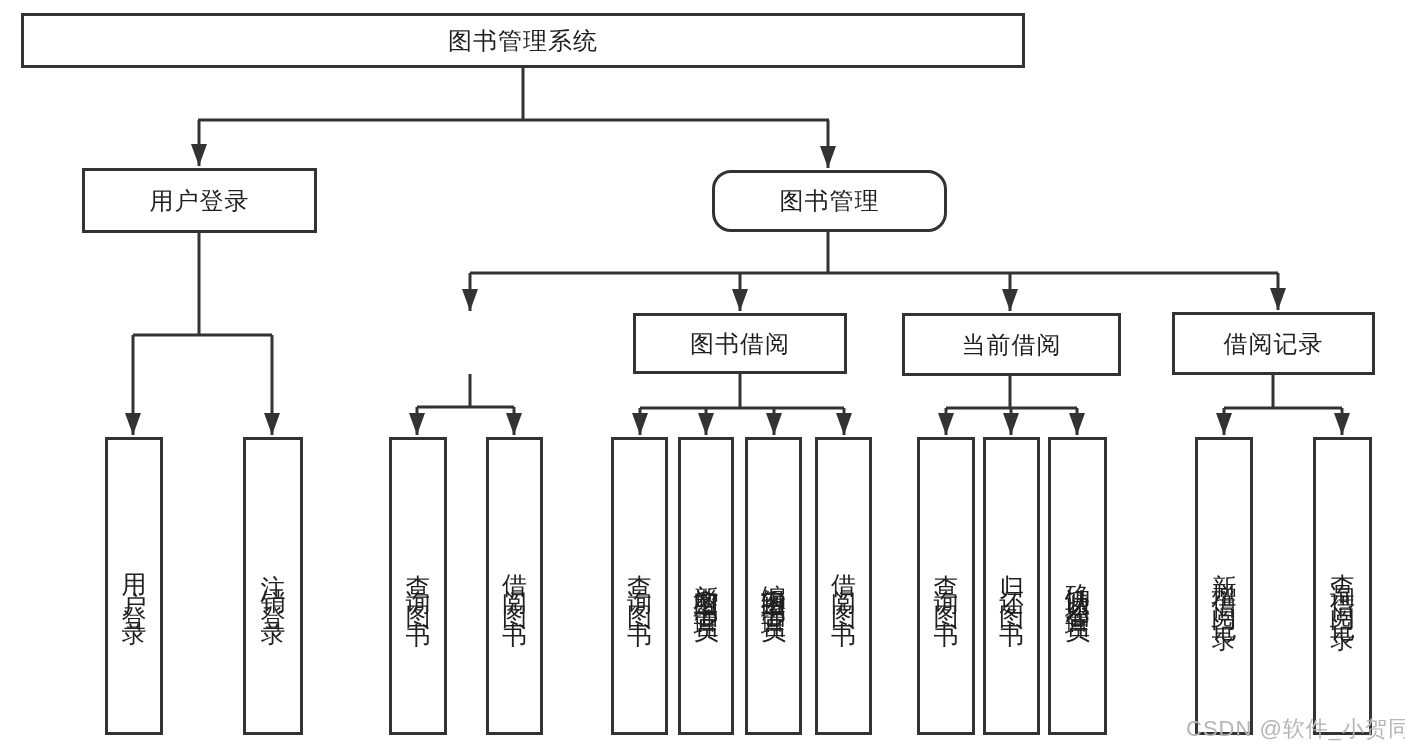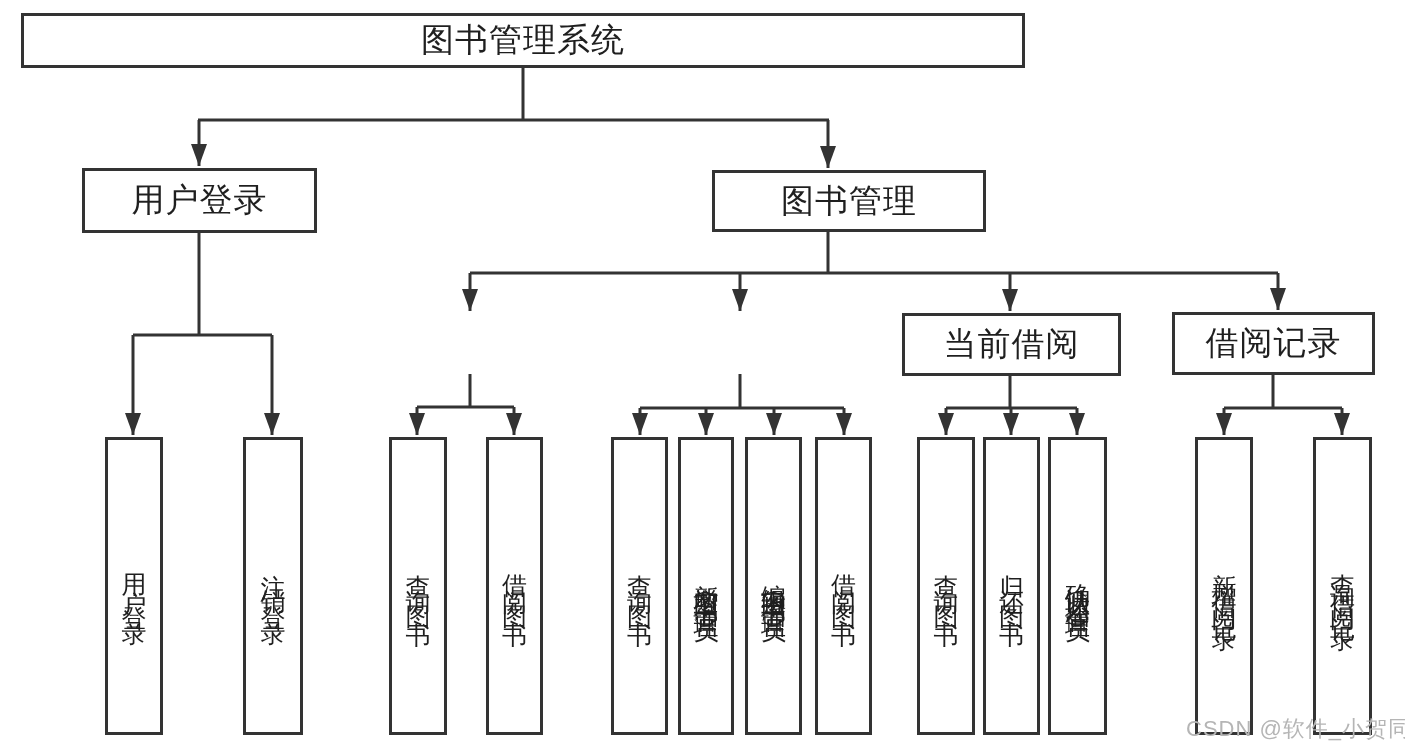--- a/index.html
+++ b/index.html
@@ -14,21 +14,21 @@
   .node{
     position:absolute;
     box-sizing:border-box;
     border:3px solid #333333;
     background:#ffffff;
     display:flex;align-items:center;justify-content:center;
     color:#1f1f1f;
     z-index:2;
   }
   .hnode .label{
-    font-size:33px;
+    font-size:24px;
     letter-spacing:1px;
     white-space:nowrap;
   }
   .leaf .label{
     writing-mode:vertical-rl;
     text-orientation:mixed;
     font-size:25px;
     line-height:1;
     white-space:nowrap;
   }
@@ -90,24 +90,27 @@
     </g>
   </svg>
 
   <div class="node hnode" style="left:21px;top:13px;width:1004px;height:55px;">
     <span class="label">图书管理系统</span>
   </div>
 
   <div class="node hnode" style="left:82px;top:168px;width:235px;height:65px;">
     <span class="label">用户登录</span>
   </div>
-  <div class="node hnode" style="left:712px;top:170px;width:274px;height:62px;">
+  <div class="node hnode" style="left:712px;top:170px;width:235px;height:62px;border-radius:19px;">
     <span class="label">图书管理</span>
   </div>
 
+  <div class="node hnode" style="left:633px;top:313px;width:214px;height:61px;">
+    <span class="label">图书借阅</span>
+  </div>
   <div class="node hnode" style="left:902px;top:313px;width:219px;height:63px;">
     <span class="label">当前借阅</span>
   </div>
   <div class="node hnode" style="left:1172px;top:312px;width:203px;height:63px;">
     <span class="label">借阅记录</span>
   </div>
 
   <div class="node leaf" style="left:105px;top:437px;width:58px;height:298px;">
     <span class="label" style="letter-spacing: 16px;">用户登录</span>
   </div>

